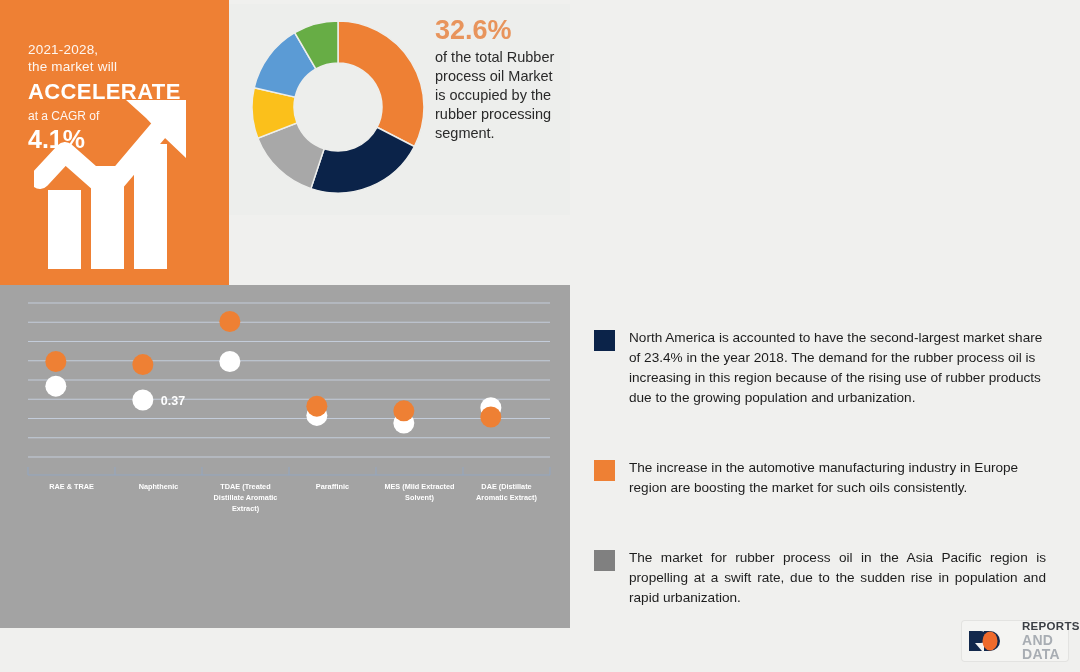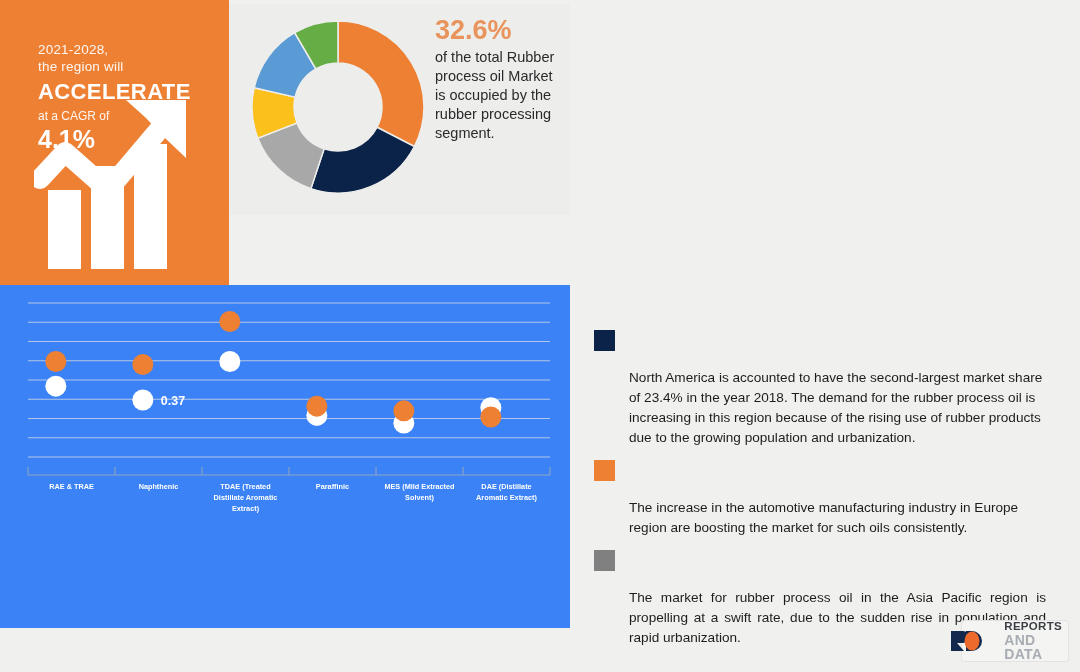--- a/index.html
+++ b/index.html
@@ -10,71 +10,71 @@
     overflow:hidden;
     position:relative;
   }
   .stage{position:absolute;left:0;top:0;width:1080px;height:672px;}
 
   
   .panel{position:absolute;box-sizing:border-box;}
 
   
   #cagr-panel{left:0;top:0;width:229px;height:285px;background:#ee8034;overflow:hidden;}
-  #cagr-text{position:absolute;left:38px;top:42px;color:#ffffff;line-height:1.22;}
+  #cagr-text{position:absolute;left:28px;top:42px;color:#ffffff;line-height:1.22;}
   #cagr-years{font-size:13.5px;opacity:.93;letter-spacing:.2px;}
   #cagr-sub1{font-size:13.5px;opacity:.93;letter-spacing:.2px;margin-top:1px;}
   #cagr-accelerate{font-size:22px;font-weight:bold;letter-spacing:.4px;margin-top:3px;}
   #cagr-sub2{font-size:12px;opacity:.93;margin-top:3px;}
   #cagr-value{font-size:25px;font-weight:bold;margin-top:1px;}
   #growth-icon{position:absolute;left:34px;top:96px;}
 
   
   #share-panel{left:229px;top:4px;width:341px;height:211px;background:#edeeec;}
   #donut-wrap{position:absolute;left:16px;top:10px;width:186px;height:186px;}
   #share-stat{position:absolute;left:206px;top:12px;width:130px;}
   #share-pct{font-size:27px;font-weight:bold;color:#e8945c;line-height:1.1;}
   #share-desc{font-size:14.5px;color:#2a2a2a;line-height:1.32;margin-top:2px;}
   #share-note{position:absolute;left:6px;top:208px;width:330px;font-size:13px;color:#1f1f1f;
     line-height:1.48;text-align:justify;}
 
   
-  #segment-panel{left:0;top:285px;width:570px;height:343px;background:#3b82f6;}
+  #segment-panel{left:0;top:285px;width:570px;height:343px;background:#a3a3a3;}
   #dot-chart{position:absolute;left:0;top:0;width:570px;height:230px;}
 
   
   #bar-panel{left:570px;top:0;width:510px;height:320px;background:#f0f0ee;}
 
   
   #region-notes{position:absolute;left:570px;top:320px;width:510px;height:290px;}
   .region-note{position:absolute;display:flex;gap:14px;width:452px;left:24px;}
   .swatch{width:21px;height:21px;flex:0 0 21px;margin-top:2px;}
-  .region-text{font-size:13.6px;color:#1d1d1d;line-height:1.48;margin-top:40px;}
+  .region-text{font-size:13.6px;color:#1d1d1d;line-height:1.48;}
   .region-text.justify{text-align:justify;}
 
   
   #logo{position:absolute;left:962px;top:621px;width:106px;height:40px;background:#f4f4f2;
     border-radius:3px;display:flex;align-items:center;gap:20px;padding:0 6px;box-sizing:border-box;
-    box-shadow:0 0 0 1px #e3e3e1;justify-content:flex-end;}
+    box-shadow:0 0 0 1px #e3e3e1;}
   #logo-mark{position:relative;width:34px;height:22px;flex:0 0 34px;}
   #logo-words{line-height:1.02;}
   #logo-line1{font-size:11.5px;font-weight:bold;color:#3b3f45;letter-spacing:.3px;}
   #logo-line2{font-size:14px;font-weight:bold;color:#a8adb3;letter-spacing:.3px;}
 
   svg{display:block;}
 </style>
 </head>
 <body>
 
 <div class="stage">
 
   <div class="panel" id="cagr-panel">
     <div id="cagr-text">
       <div id="cagr-years">2021-2028,</div>
-      <div id="cagr-sub1">the region will</div>
+      <div id="cagr-sub1">the market will</div>
       <div id="cagr-accelerate">ACCELERATE</div>
       <div id="cagr-sub2">at a CAGR of</div>
       <div id="cagr-value">4.1%</div>
     </div>
     <div id="growth-icon">
       <svg width="170" height="175" viewBox="0 0 170 175">
 
         <rect x="14" y="94" width="33" height="79" fill="#ffffff"></rect>
         <rect x="57" y="70" width="33" height="103" fill="#ffffff"></rect>
         <rect x="100" y="48" width="33" height="125" fill="#ffffff"></rect>

